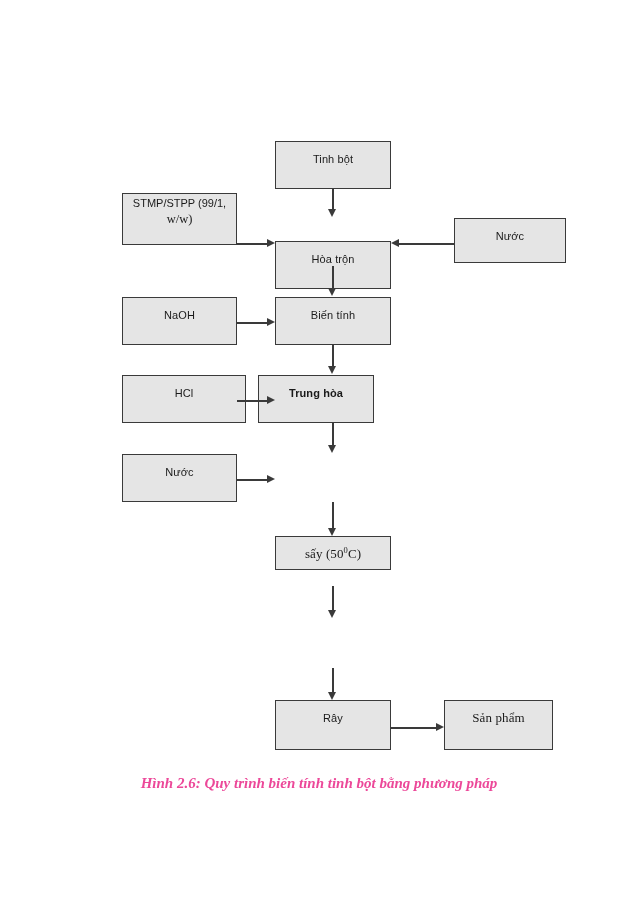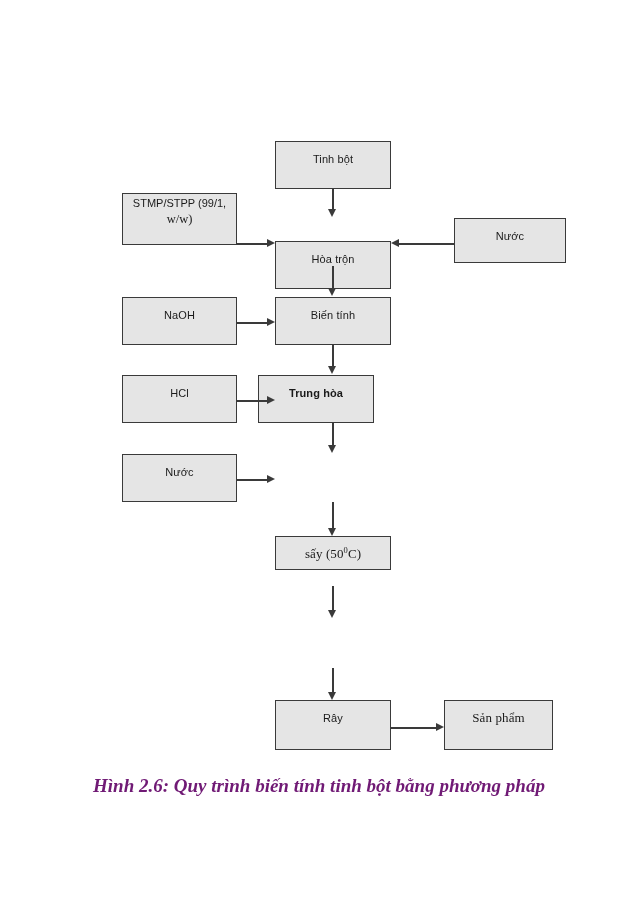--- a/index.html
+++ b/index.html
@@ -106,22 +106,22 @@
   }
   #caption {
     position: absolute;
     left: 0;
     top: 775px;
     width: 638px;
     text-align: center;
     font-family: "Liberation Serif", "DejaVu Serif", serif;
     font-weight: bold;
     font-style: italic;
-    font-size: 19px;
-    color: #701a75;
+    font-size: 15px;
+    color: #ec4899;
   }
 </style>
 </head>
 <body>
 
 <div id="page">
 
   <div class="fc-box" style="left:275px; top:141px; width:116px; height:48px;">
     <span class="fc-label label-pad-sans">Tinh bột</span>
   </div>
@@ -150,21 +150,21 @@
 
   <div class="fc-box two-line" style="left:122px; top:193px; width:115px; height:52px; padding-top:1px;">
     <span class="l1">STMP/STPP (99/1,</span>
     <span class="l2">w/w)</span>
   </div>
 
   <div class="fc-box" style="left:122px; top:297px; width:115px; height:48px;">
     <span class="fc-label label-pad-sans">NaOH</span>
   </div>
 
-  <div class="fc-box" style="left:122px; top:375px; width:115px; height:48px;">
+  <div class="fc-box" style="left:122px; top:375px; width:124px; height:48px;">
     <span class="fc-label label-pad-sans">HCl</span>
   </div>
 
   <div class="fc-box" style="left:122px; top:454px; width:115px; height:48px;">
     <span class="fc-label label-pad-sans">Nước</span>
   </div>
 
   <div class="fc-box" style="left:454px; top:218px; width:112px; height:45px;">
     <span class="fc-label label-pad-sans">Nước</span>
   </div>

